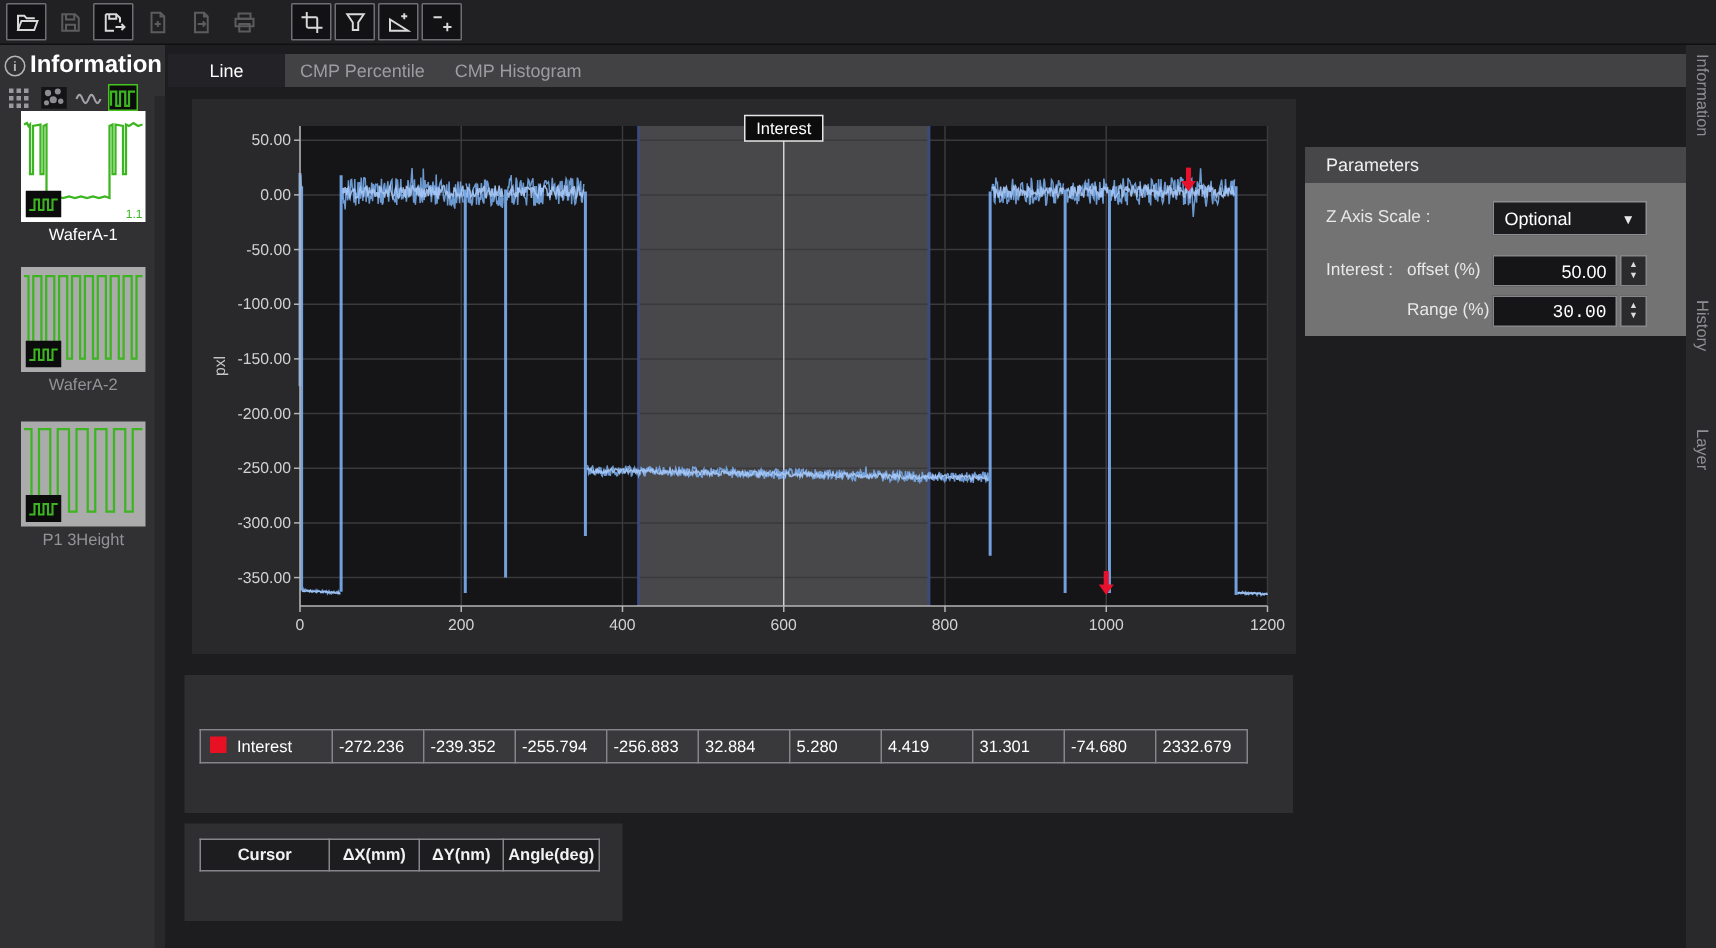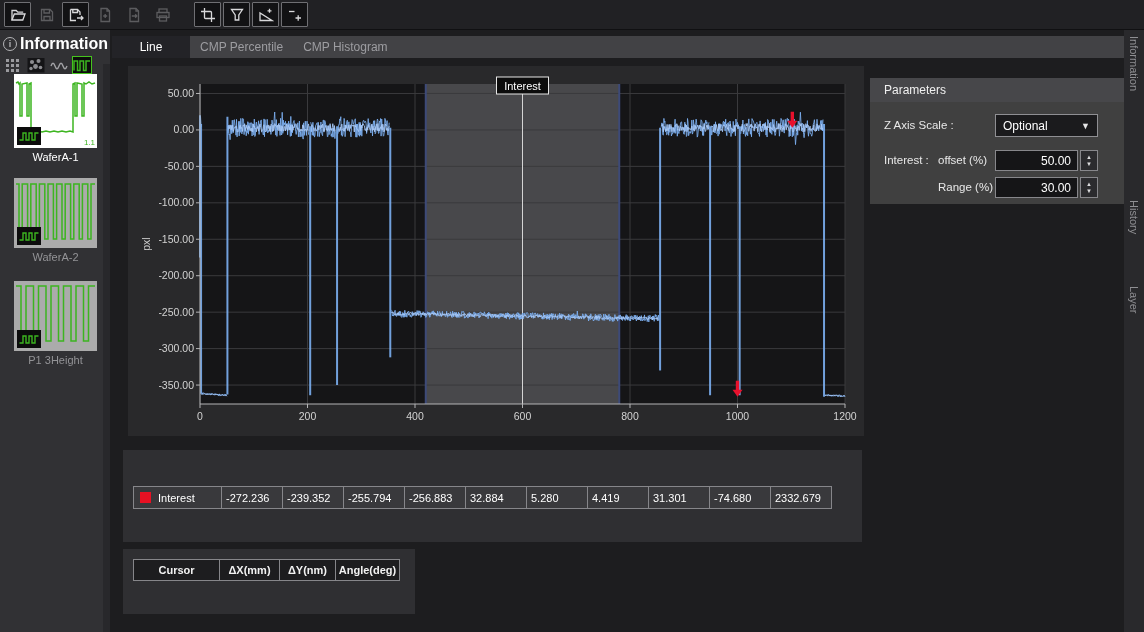--- a/index.html
+++ b/index.html
@@ -36,21 +36,21 @@
   .thumb-badge{position:absolute;left:3px;bottom:3px;}
   .thumb-num{position:absolute;right:2px;bottom:1px;color:#3db520;font-size:8px;}
   
   .tabstrip{position:absolute;left:112px;top:36px;width:1012px;height:22px;background:#424245;display:flex;align-items:stretch;}
   .tab{display:flex;align-items:center;justify-content:center;font-size:12px;border:none;background:transparent;padding:0 10px;}
   .tab.active{width:78px;background:#232327;color:#ffffff;}
   .tab.inactive{color:#9d9da1;}
   
   .chart-panel{position:absolute;left:128px;top:66px;width:736px;height:370px;background:#29292b;}
   
-  .params{position:absolute;left:870px;top:78px;width:267px;height:126px;background:#404040;}
+  .params{position:absolute;left:870px;top:98px;width:267px;height:126px;background:#737373;}
   .params-header{height:24px;background:#47474a;display:flex;align-items:center;padding-left:14px;font-size:12px;color:#f0f0f0;}
   .p-label{position:absolute;font-size:11.5px;color:#e8e8e8;}
   .dd{position:absolute;left:125px;top:36px;width:103px;height:23px;background:#1b1b1d;border:1px solid #8f8f93;
     box-sizing:border-box;display:flex;align-items:center;padding:0 7px;font-size:12px;color:#fff;}
   .dd .chev{margin-left:auto;font-size:9px;color:#e8e8e8;}
   .spin-input{position:absolute;width:83px;height:21px;background:#151517;border:1px solid #87878b;color:#fff;
     font-size:12px;text-align:right;padding:0 6px 0 0;box-sizing:border-box;font-family:"Liberation Sans",sans-serif;}
   .spinner{position:absolute;width:18px;height:21px;border:1px solid #87878b;background:#2b2b2e;box-sizing:border-box;
     display:flex;flex-direction:column;align-items:center;justify-content:center;gap:1px;padding:0;}
   .spinner span{font-size:6px;line-height:6px;color:#dcdcde;}
@@ -325,21 +325,21 @@
     <span class="chev">▼</span>
   </div>
   <span class="p-label" style="left:14px;top:76px;">Interest :</span>
   <span class="p-label" style="left:68px;top:76px;">offset (%)</span>
   <input class="spin-input" style="left: 125px; top: 72px;" readonly="" value="50.00">
   <button class="spinner" style="left:210px;top:72px;">
       <span>▲</span>
       <span>▼</span>
     </button>
   <span class="p-label" style="left:68px;top:103px;text-align:center;">Range (%)</span>
-  <input class="spin-input" style="left: 125px; top: 99px;" readonly="" value="30.00">
+  <input class="spin-input" style="left: 125px; top: 99px; font-family: Liberation Mono, monospace;" readonly="" value="30.00">
   <button class="spinner" style="left:210px;top:99px;">
       <span>▲</span>
       <span>▼</span>
     </button>
 </div>
 
 <div class="panel" style="left:123px;top:450px;width:739px;height:92px;">
   <div style="position:absolute;left:10px;top:36px;">
       <table class="dtable">
         <colgroup>

